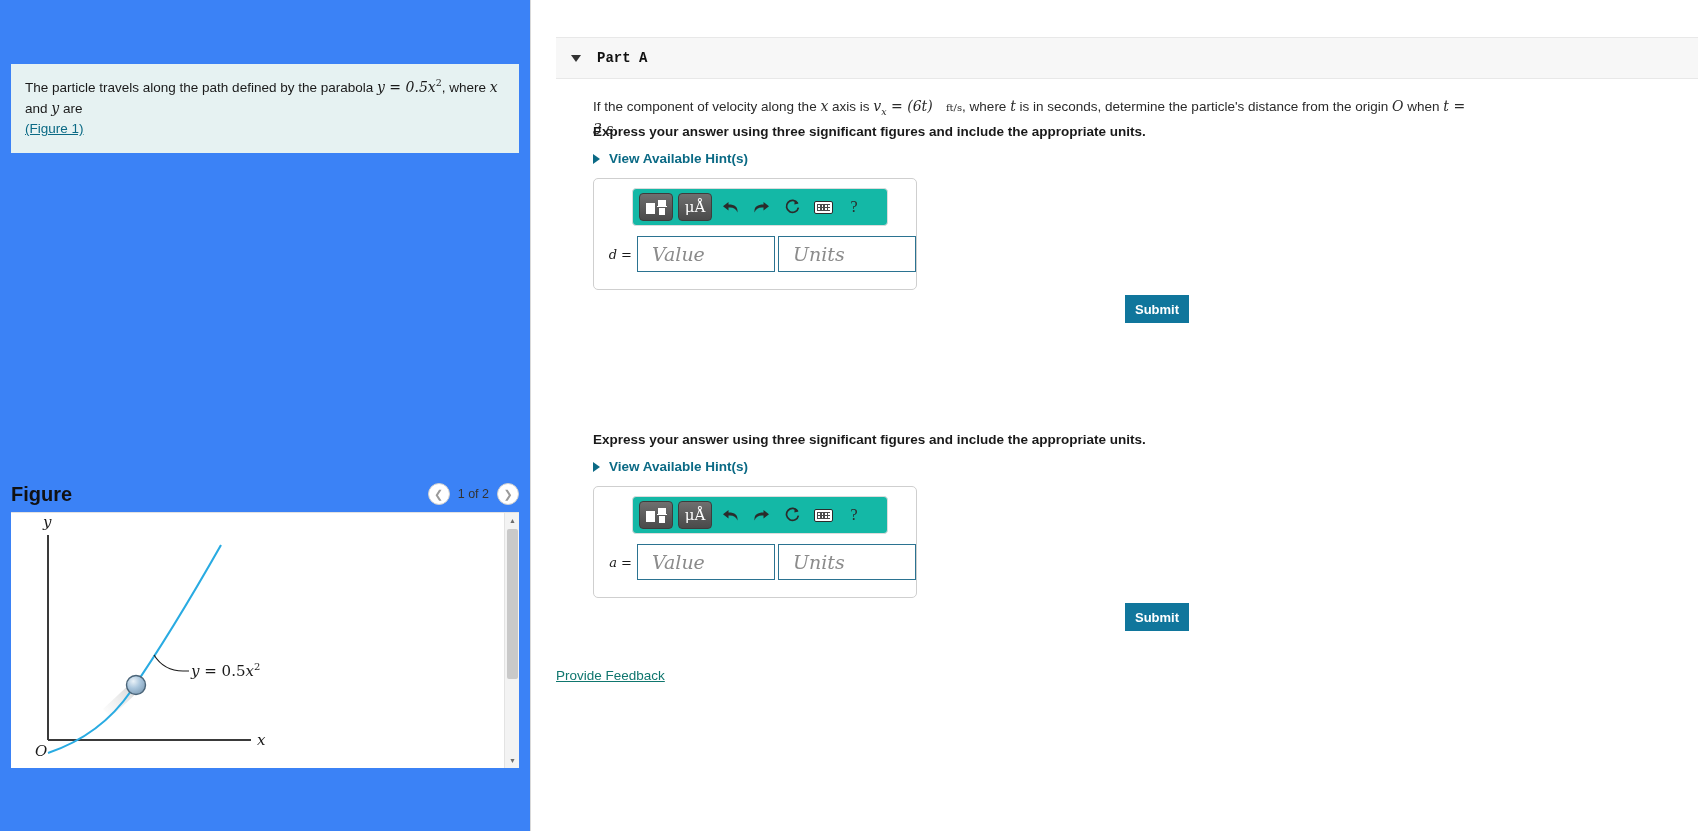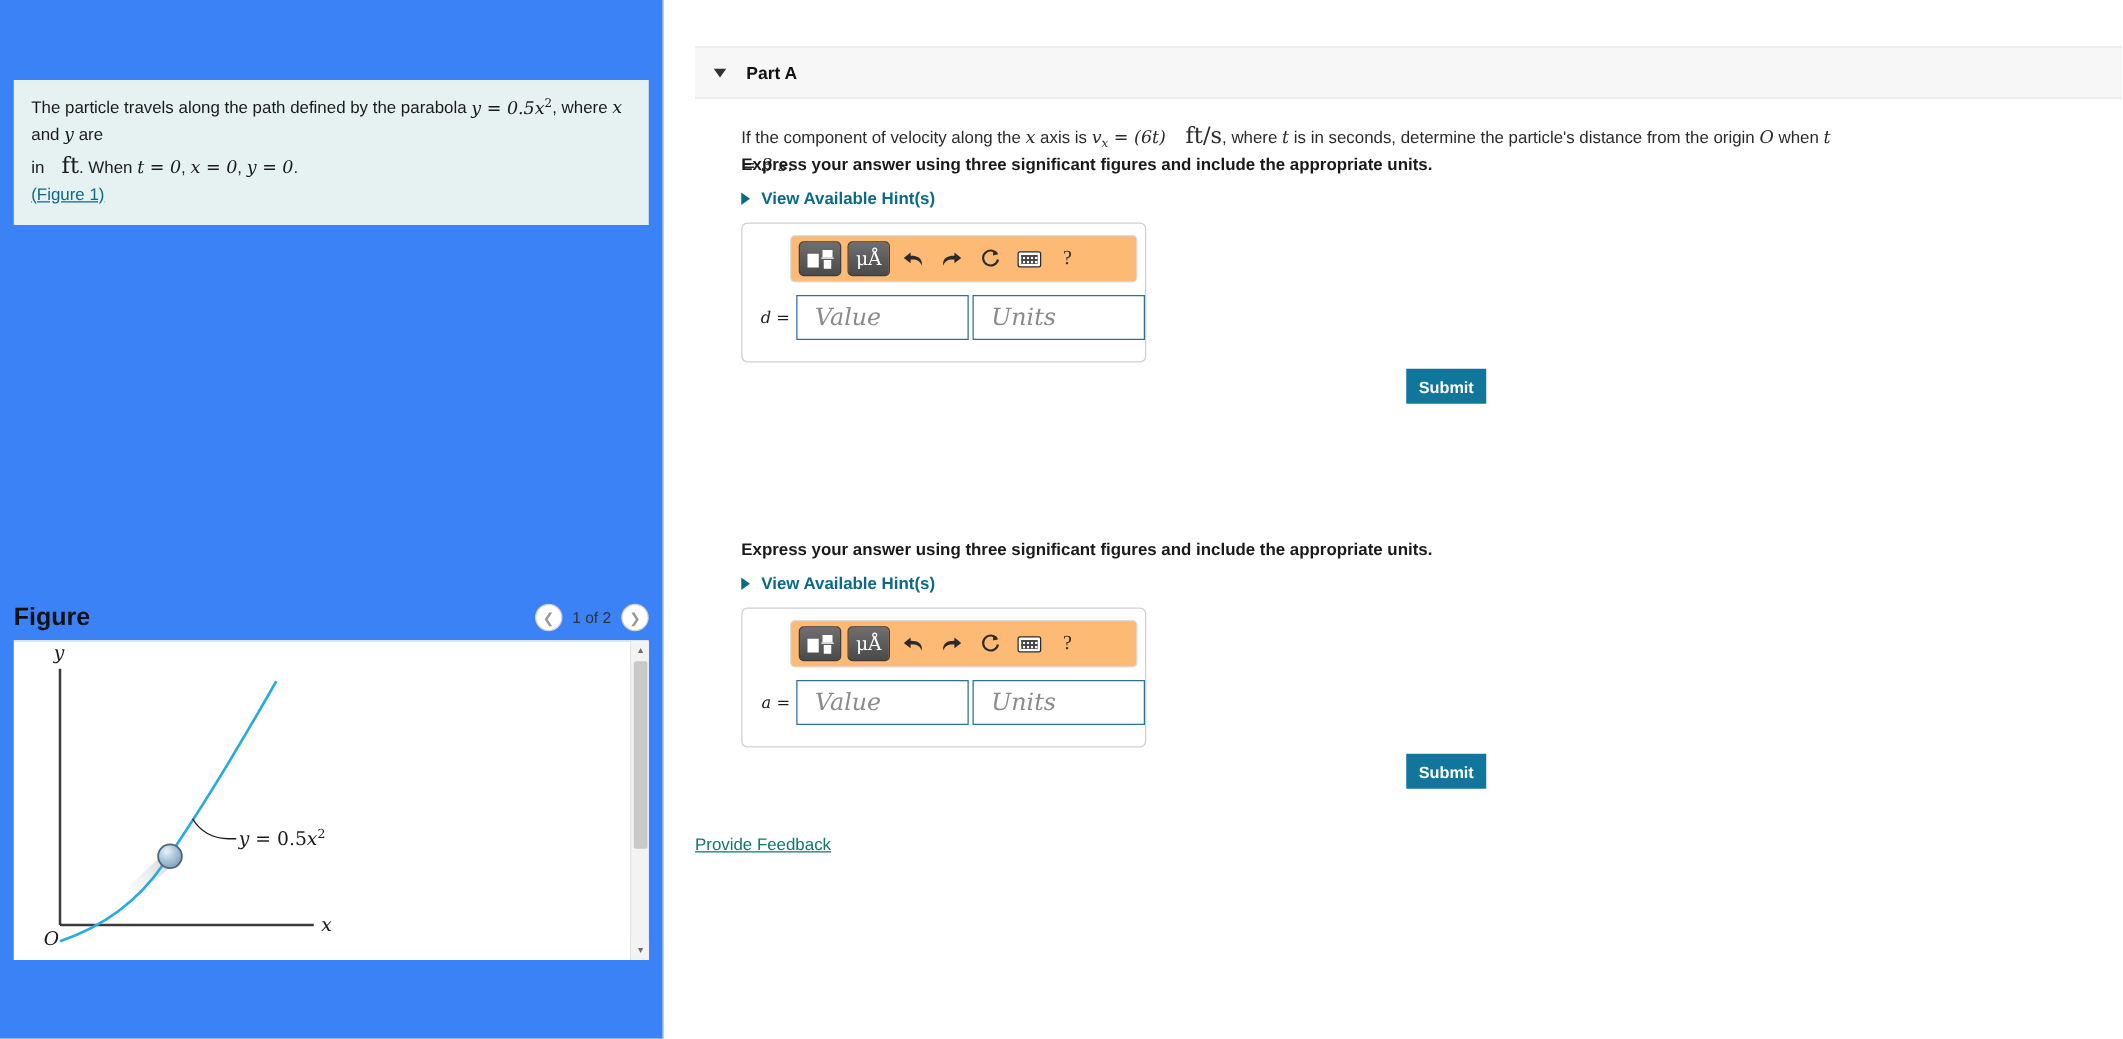--- a/index.html
+++ b/index.html
@@ -27,21 +27,21 @@
     background: #e6f2f2;
     padding: 12px 14px 14px 14px;
     font-size: 13.5px;
     line-height: 1.5;
     color: #1a1a1a;
   }
   .problem-box .ln { display: block; }
   .fig-link { color: #0b6a85; text-decoration: underline; cursor: pointer; }
 
   .mathi { font-family: "DejaVu Serif", serif; font-style: italic; font-size: 14px; }
-  .mathr { font-family: "DejaVu Serif", serif; font-style: normal; font-size: 18px; padding-left: 10px; }
+  .mathr { font-family: "DejaVu Serif", serif; font-style: normal; font-size: 10px; padding-left: 10px; }
   .supr { font-size: 0.68em; vertical-align: super; font-style: normal; }
   .sub { font-size: 0.68em; vertical-align: sub; font-style: italic; }
 
   .figure-header {
     position: absolute; left: 11px; top: 476px;
     width: 508px; height: 36px;
     display: flex; align-items: center; justify-content: space-between;
   }
   .figure-title { font-size: 20px; font-weight: bold; color: #111; }
   .fig-nav { display: flex; align-items: center; gap: 8px; }
@@ -127,22 +127,22 @@
   .hint-text { font-size: 13.5px; font-weight: bold; color: #0b6a85; }
 
   .answer-box {
     position: absolute; left: 61px;
     width: 324px; height: 112px;
     border: 1px solid #cfcfcf; border-radius: 5px;
     background: #fff;
   }
   .ab-toolbar {
     position: absolute; left: 38px; top: 9px;
-    width: 278px; height: 38px;
-    background: #fdba74; border: 1px solid #dcdcdc; border-radius: 4px;
+    width: 256px; height: 38px;
+    background: #14b8a6; border: 1px solid #dcdcdc; border-radius: 4px;
     display: flex; align-items: center; padding-left: 6px; gap: 5px;
   }
   .tb-btn {
     width: 34px; height: 28px; border-radius: 4px;
     background: linear-gradient(#6f6f6f, #4a4a4a);
     border: 1px solid #3d3d3d;
     display: flex; align-items: center; justify-content: center;
     cursor: pointer;
   }
   .tmpl-ico { position: relative; width: 21px; height: 17px; }
@@ -210,23 +210,20 @@
 </head>
 <body>
 
 <div class="page">
 
   <div class="left-pane">
 
     <div class="problem-box">
       <span class="ln">
         <span>The particle travels along the path defined by the parabola </span><span class="mathi"><span>y = 0.5x</span><span class="supr">2</span></span><span>, where </span><span class="mathi">x</span><span> and </span><span class="mathi">y</span><span> are</span>
-      </span>
-      <span class="ln">
-        <span>in </span><span class="mathr">ft</span><span>. When </span><span class="mathi">t = 0</span><span>, </span><span class="mathi">x = 0</span><span>, </span><span class="mathi">y = 0</span><span>.</span>
       </span>
       <span class="ln">
         <span class="fig-link">(Figure 1)</span>
       </span>
     </div>
 
     <div class="figure-header">
       <div class="figure-title">Figure</div>
       <div class="fig-nav">
         <div class="nav-circle">❮</div>
@@ -274,21 +271,21 @@
       <div class="fig-scrollbar">
         <div class="sb-arrow">▲</div>
         <div class="sb-thumb"></div>
         <div class="sb-arrow bottom">▼</div>
       </div>
     </div>
   </div>
 
   <div class="right-pane">
 
-    <div class="part-header" style="top:37px;">
+    <div class="part-header" style="top:37px;font-family:Liberation Mono, monospace;">
       <div class="caret"></div>
       <div class="part-label">Part A</div>
     </div>
 
     <div class="q-text" style="top:96px; width:880px;">
       <span>If the component of velocity along the </span><span class="mathi">x</span><span> axis is </span><span class="mathi"><span>v</span><span class="sub">x</span></span><span class="mathi"> = (6t)</span><span class="mathr"> ft/s</span><span>, where </span><span class="mathi">t</span><span> is in seconds, determine the particle's distance from the origin </span><span class="mathi">O</span><span> when </span><span class="mathi">t = 3 s.</span>
     </div>
 
     <div class="q-bold" style="top:124px;">Express your answer using three significant figures and include the appropriate units.</div>
 

